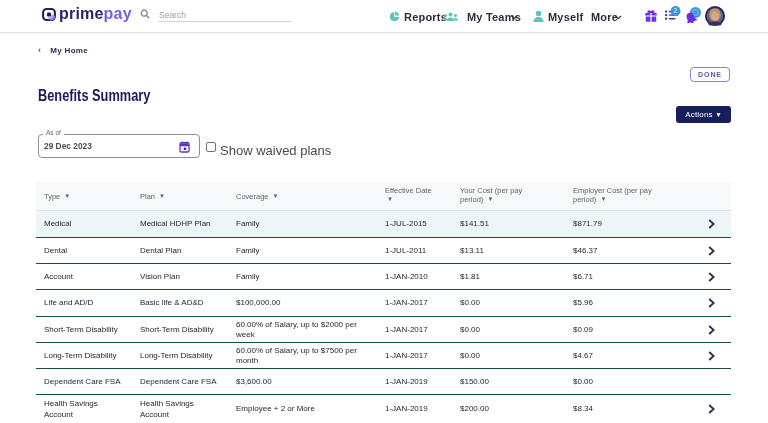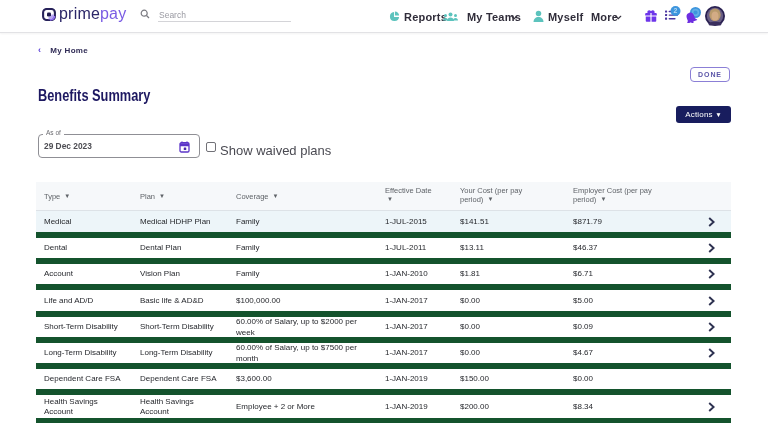--- a/index.html
+++ b/index.html
@@ -2,21 +2,21 @@
 <html><head>
 <meta charset="utf-8">
 <style>
   * { margin:0; padding:0; box-sizing:border-box; }
   html,body { width:768px; height:423px; background:#fff; font-family:"Liberation Sans", sans-serif; overflow:hidden; }
   #page { position:relative; width:768px; height:423px; background:#fff; }
   .abs { position:absolute; }
 
   
   #hdr { position:absolute; left:0; top:0; width:768px; height:33px; background:#fff; border-bottom:1px solid #e2e2e5; box-shadow:0 1px 2px rgba(0,0,0,0.05); }
-  #logo-txt { position:absolute; left:59px; top:5px; font-size:16px; font-weight:400; letter-spacing:0.2px; color:#2b2668; }
+  #logo-txt { position:absolute; left:59px; top:5px; font-size:16px; font-weight:700; letter-spacing:0.2px; color:#2b2668; }
   #logo-txt .pay { color:#7a5ce4; }
   .navitem { position:absolute; top:0; height:33px; display:flex; align-items:center; font-size:11px; font-weight:700; color:#302d3a; letter-spacing:0.2px; }
   #search-txt { position:absolute; left:159px; top:10px; font-size:8.5px; color:#9a9aa2; }
   #search-line { position:absolute; left:158px; top:21px; width:133px; height:1px; background:#d4d4d8; }
 
   
   #crumb { position:absolute; left:38px; top:45px; font-size:8px; font-weight:700; color:#2f2b55; letter-spacing:0.3px; }
   #crumb .chev { color:#5a3fd8; font-size:9px; font-weight:700; margin-right:9px; }
   #h1 { position:absolute; left:38px; top:87px; font-size:16px; font-weight:700; color:#1d1861; transform:scaleX(0.80); transform-origin:0 0; white-space:nowrap; }
 
@@ -27,21 +27,21 @@
   #asof { position:absolute; left:38px; top:134px; width:162px; height:24px; border:1px solid #8f8f95; border-radius:4px; background:#fff; }
   #asof-label { position:absolute; left:43px; top:128.5px; font-size:6.5px; color:#6b6b70; background:#fff; padding:0 3px; }
   #asof-val { position:absolute; left:44px; top:139.5px; font-size:9.5px; color:#4c4c52; font-weight:700; transform:scaleX(0.88); transform-origin:0 0; white-space:nowrap; }
   #cb { position:absolute; left:206px; top:142px; width:10px; height:10px; border:1.5px solid #717177; border-radius:2px; background:#fff; }
   #cb-label { position:absolute; left:220px; top:143px; font-size:13px; color:#4a4a52; }
 
   
   #thead { position:absolute; left:36px; top:182px; width:695px; height:29px; background:#f6f8fa; border-bottom:1px solid #dde2e7; color:#5f6368; font-size:7.5px; }
   .hcell { position:absolute; }
   .sort { font-size:6px; margin-left:2px; position:relative; top:-1px; }
-  .trow { position:absolute; left:36px; width:695px; border-bottom:6px solid #14532d; background:#fff; font-size:8px; color:#26282d; }
+  .trow { position:absolute; left:36px; width:695px; border-bottom:1px solid #14532d; background:#fff; font-size:8px; color:#26282d; }
   .trow.hl { background:#edf5f9; }
   .tc { position:absolute; top:50%; transform:translateY(-50%); line-height:10.5px; }
   .c1 { left:8px; }  .c2 { left:104px; } .c3 { left:200px; } .c4 { left:349px; } .c5 { left:424px; } .c6 { left:537px; }
   .chv { position:absolute; left:672px; top:50%; transform:translateY(-50%); width:7px; height:10px; }
 </style>
 </head>
 <body>
 <div id="page">
 
   <div id="hdr">
@@ -177,21 +177,21 @@
       <svg class="chv" viewBox="0 0 7 10">
         <path d="M1.2 1 L5.6 5 L1.2 9" fill="none" stroke="#2d3150" stroke-width="1.9"></path>
       </svg>
   </div>
   <div class="trow" style="top:290px;height:27px">
     <div class="tc c1">Life and AD/D</div>
       <div class="tc c2">Basic life &amp; AD&amp;D</div>
       <div class="tc c3">$100,000.00</div>
     <div class="tc c4">1-JAN-2017</div>
       <div class="tc c5">$0.00</div>
-      <div class="tc c6">$5.00</div>
+      <div class="tc c6">$5.96</div>
       <svg class="chv" viewBox="0 0 7 10">
         <path d="M1.2 1 L5.6 5 L1.2 9" fill="none" stroke="#2d3150" stroke-width="1.9"></path>
       </svg>
   </div>
   <div class="trow" style="top:317px;height:26px">
     <div class="tc c1">Short-Term Disability</div>
       <div class="tc c2">Short-Term Disability</div>
       <div class="tc c3">60.00% of Salary, up to $2000 per<br>week</div>
     <div class="tc c4">1-JAN-2017</div>
       <div class="tc c5">$0.00</div>

